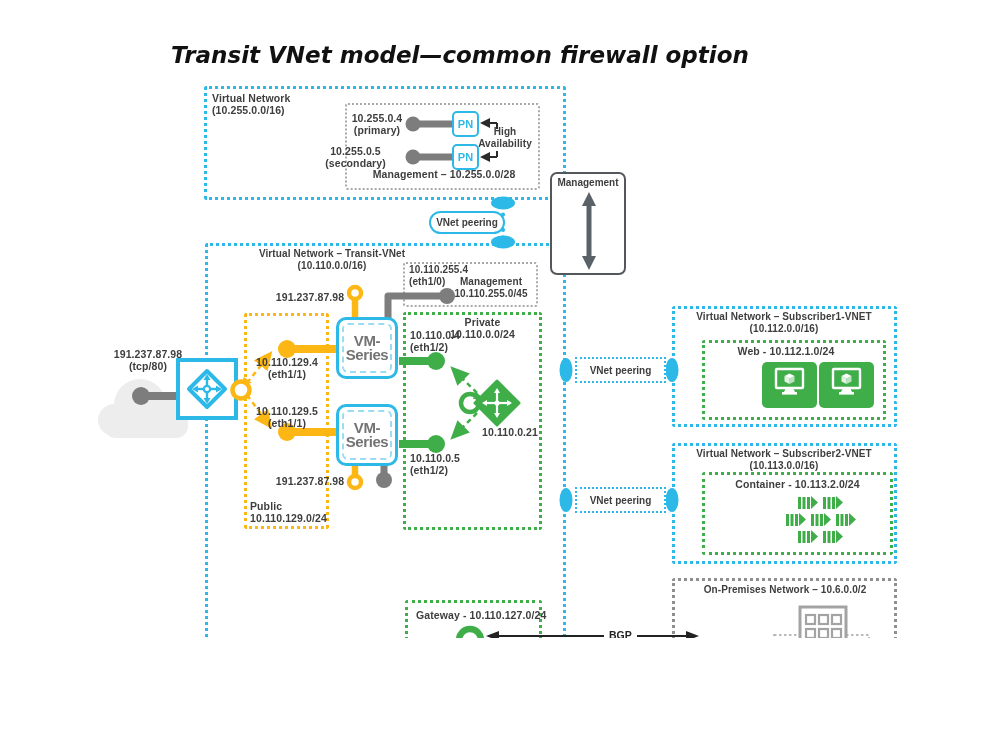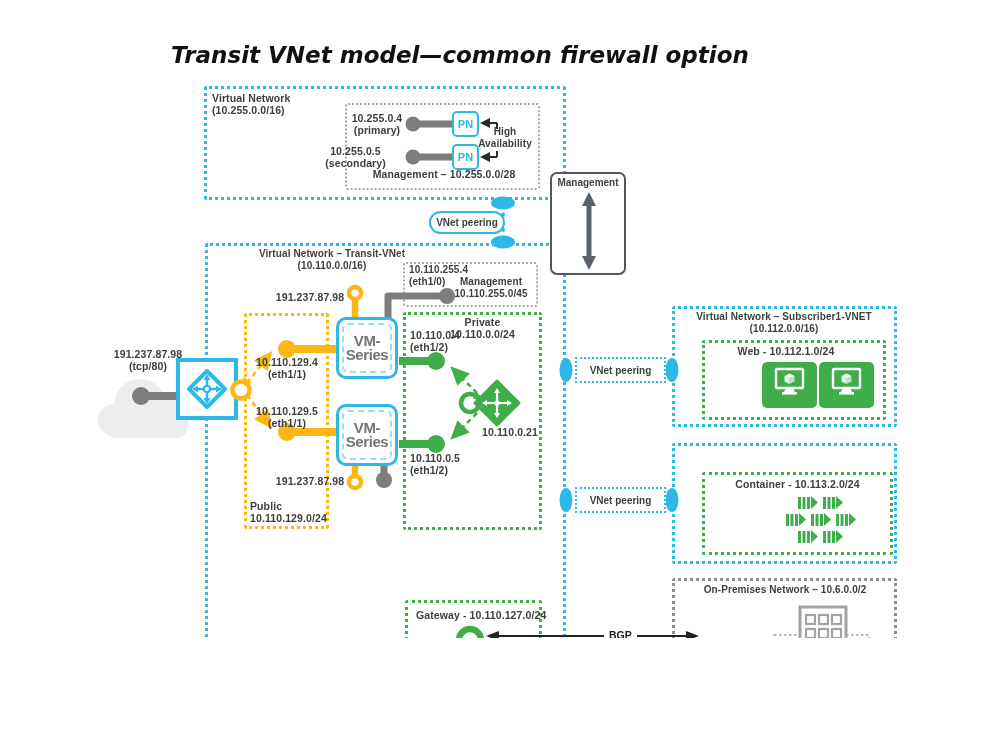--- a/index.html
+++ b/index.html
@@ -422,19 +422,23 @@
       <div>10.110.0.0/24</div>
   </div>
   <div class="lbl" style="left:416px;top:609px">Gateway - 10.110.127.0/24</div>
 
   <div class="lbl center" style="left:677px;top:311px;width:214px;font-size:10px">
     <div>Virtual Network – Subscriber1-VNET</div>
       <div>(10.112.0.0/16)</div>
   </div>
   <div class="lbl right" style="left:700px;top:345px;width:172px">Web - 10.112.1.0/24</div>
 
+  <div class="lbl center" style="left:677px;top:448px;width:214px;font-size:10px">
+    <div>Virtual Network – Subscriber2-VNET</div>
+      <div>(10.113.0.0/16)</div>
+  </div>
   <div class="lbl right" style="left:710px;top:478px;width:175px">Container - 10.113.2.0/24</div>
 
   <div class="lbl center" style="left:680px;top:584px;width:210px;font-size:10px">On-Premises Network – 10.6.0.0/2</div>
 
   <div class="bgp-badge" style="left:604px;top:629px">BGP</div>
 
 </div>
 
 </body></html>

